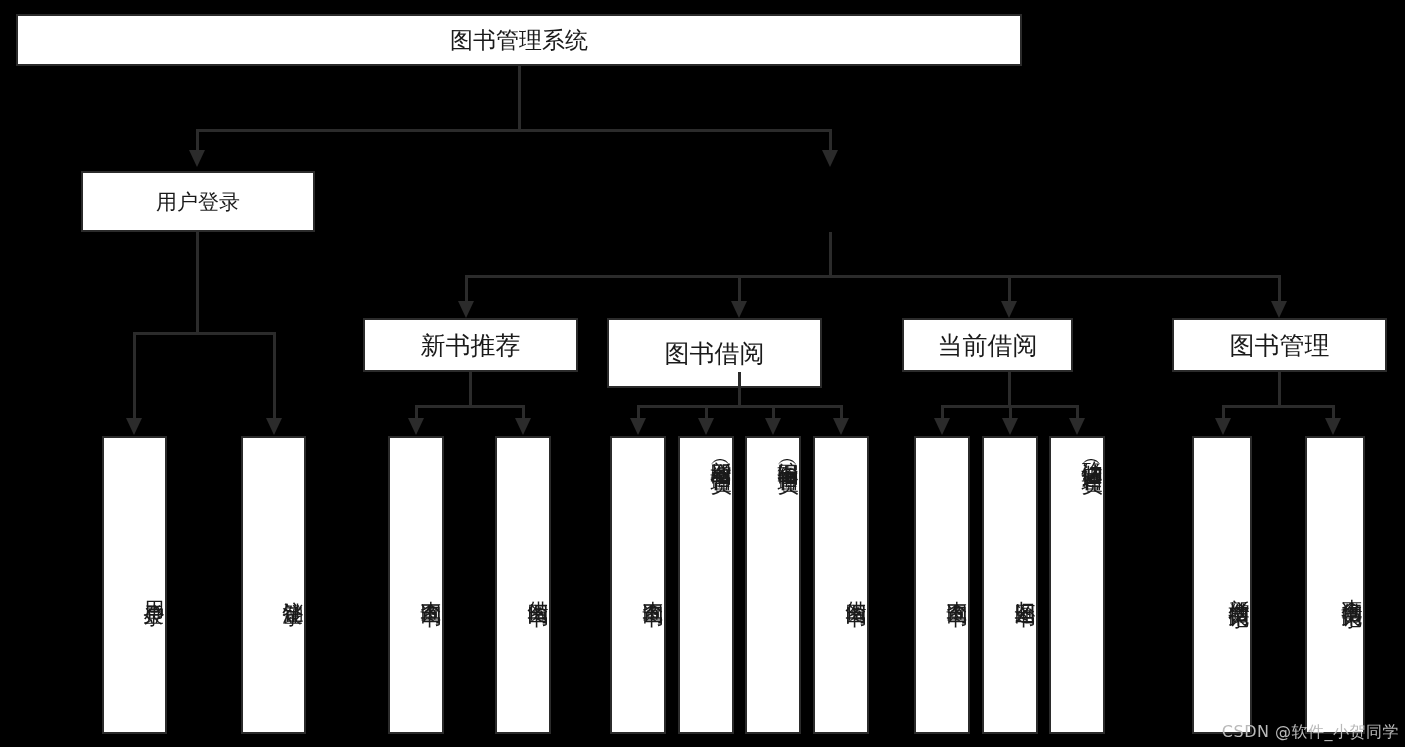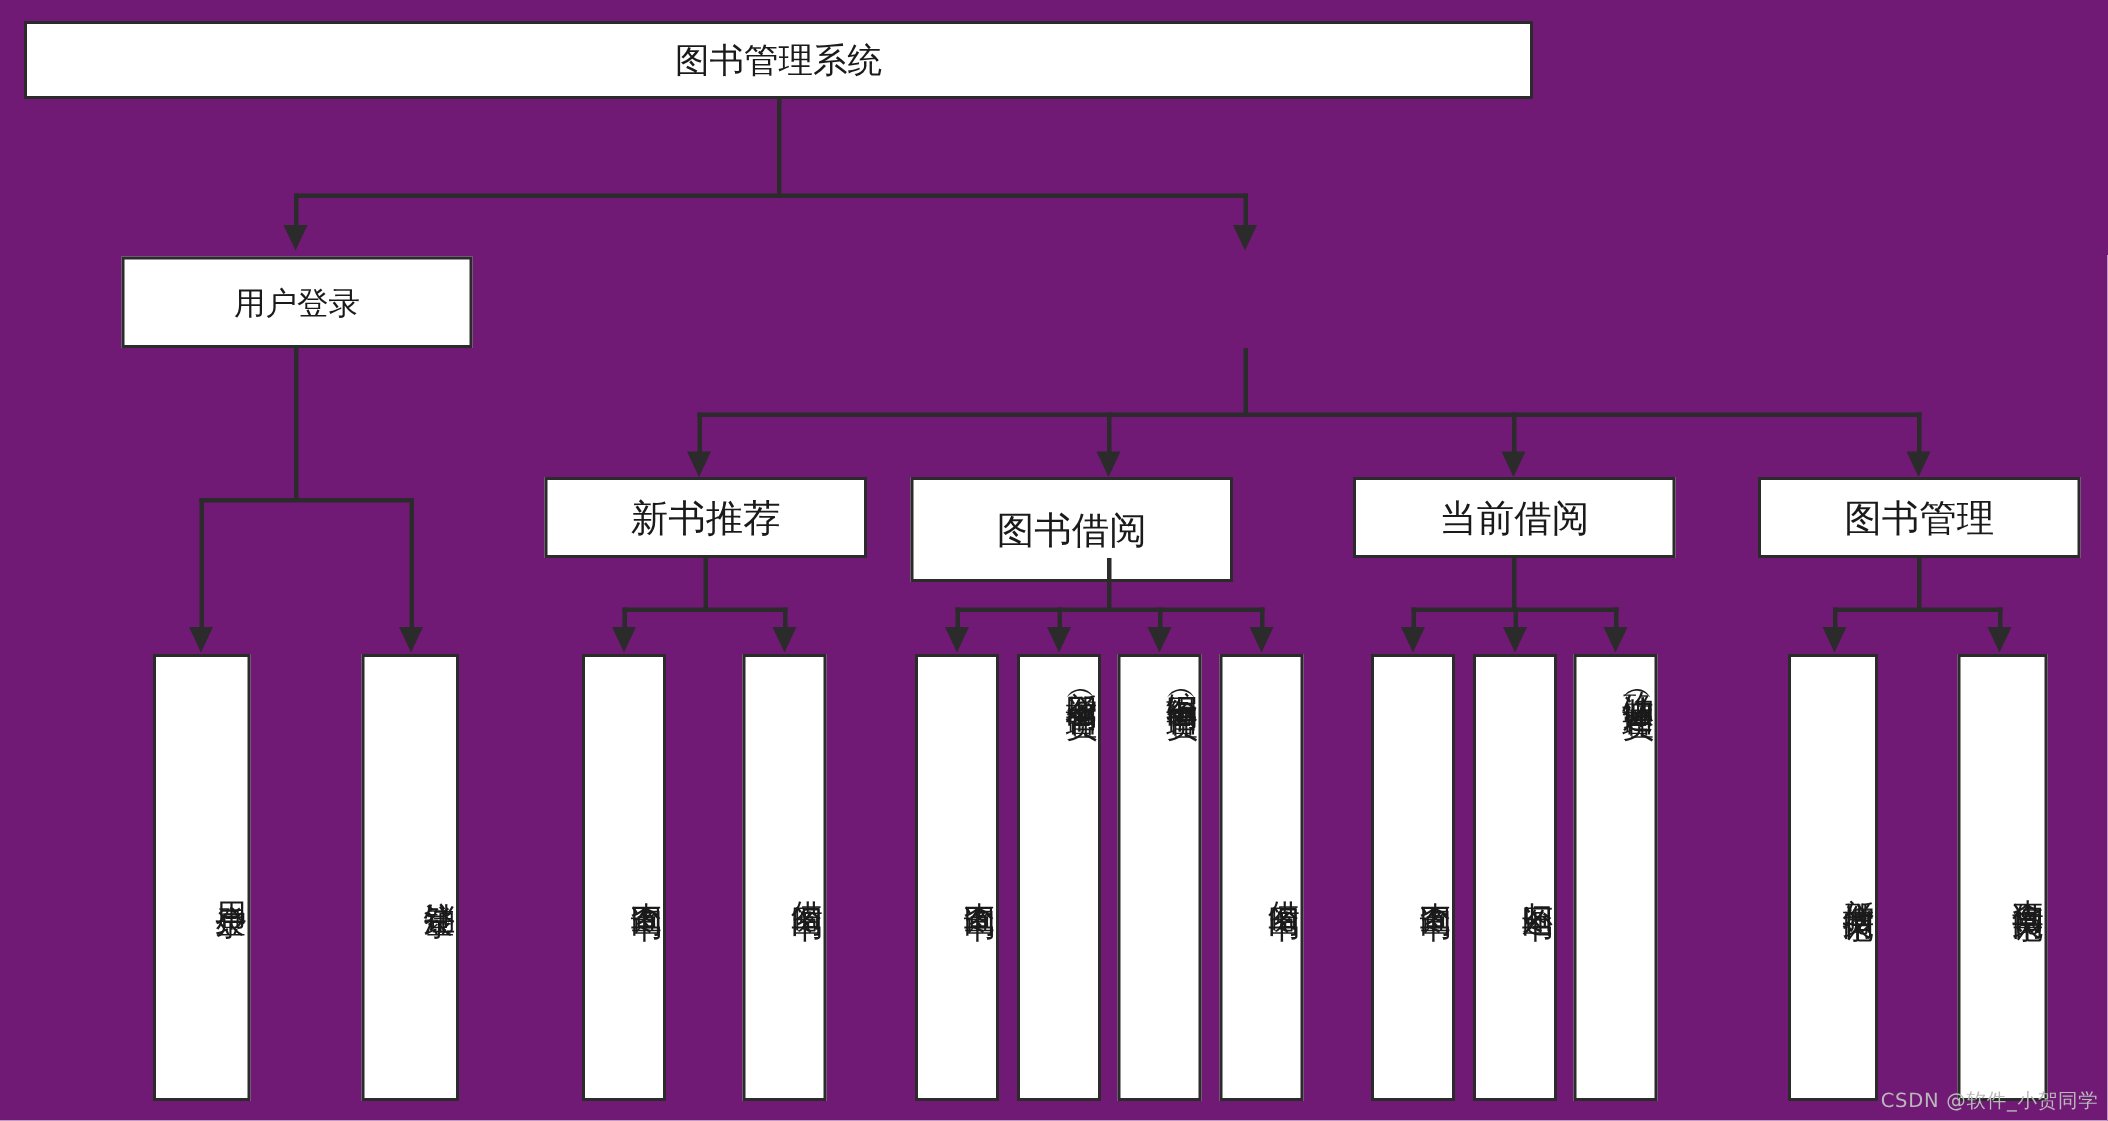--- a/index.html
+++ b/index.html
@@ -7,21 +7,21 @@
     padding: 0;
     background: #ffffff;
   }
   body {
     font-family: "DejaVu Sans", "Liberation Sans", sans-serif;
   }
   #canvas {
     position: relative;
     width: 1405px;
     height: 747px;
-    background: #701a75;
+    background: #000000;
     overflow: hidden;
     text-align: center;
   }
   .node {
     position: absolute;
     box-sizing: border-box;
     border: 2.5px solid #2b2b2b;
     background: #ffffff;
     display: flex;
     align-items: center;
@@ -65,21 +65,21 @@
     width: 0;
     height: 0;
     border-left: 8px solid transparent;
     border-right: 8px solid transparent;
     border-top: 17px solid #2b2b2b;
   }
   #watermark {
     position: absolute;
     right: 6px;
     bottom: 4px;
-    font-size: 13px;
+    font-size: 16px;
     color: #b9b9b9;
     letter-spacing: 0.5px;
     white-space: nowrap;
   }
 </style>
 </head>
 <body>
 
 <div id="canvas">
 
@@ -124,21 +124,21 @@
   <div class="arrow" style="left:1001px; top:301px;"></div>
   <div class="edge edge-v" style="left:1278px; top:275px; width:2.5px; height:28px;"></div>
   <div class="arrow" style="left:1271px; top:301px;"></div>
 
   <div class="node level-2" style="left:363px; top:318px; width:215px; height:54px;">
     <span class="node-label">新书推荐</span>
   </div>
   <div class="node level-2" style="left:607px; top:318px; width:215px; height:70px;">
     <span class="node-label">图书借阅</span>
   </div>
-  <div class="node level-2" style="left:902px; top:318px; width:215px; height:54px;">
+  <div class="node level-2" style="left:902px; top:318px; width:171px; height:54px;">
     <span class="node-label">当前借阅</span>
   </div>
   <div class="node level-2" style="left:1172px; top:318px; width:215px; height:54px;">
     <span class="node-label">图书管理</span>
   </div>
 
   <div class="edge edge-v" style="left:469px; top:372px; width:2.5px; height:35px;"></div>
   <div class="edge edge-h" style="left:415px; top:405px; width:110px; height:2.5px;"></div>
   <div class="edge edge-v" style="left:415px; top:405px; width:2.5px; height:15px;"></div>
   <div class="arrow" style="left:408px; top:418px;"></div>

